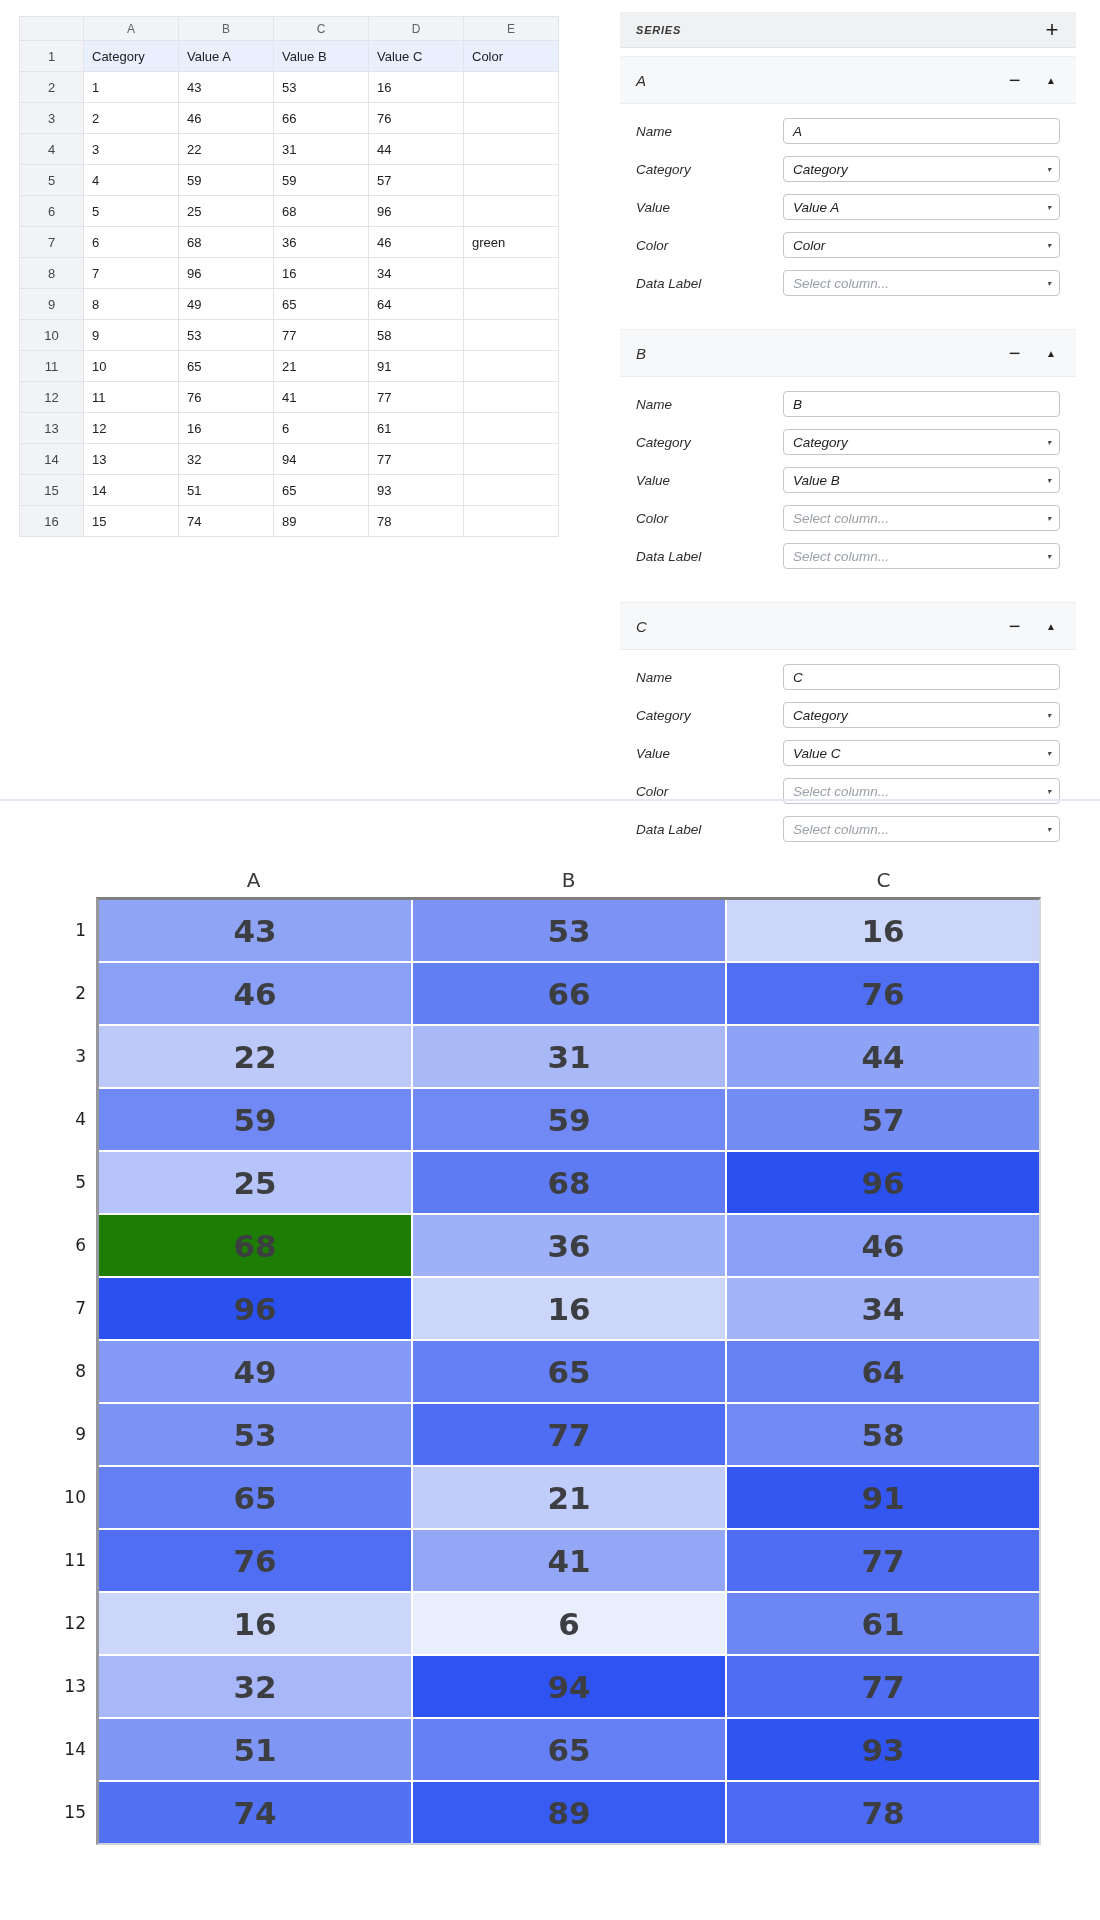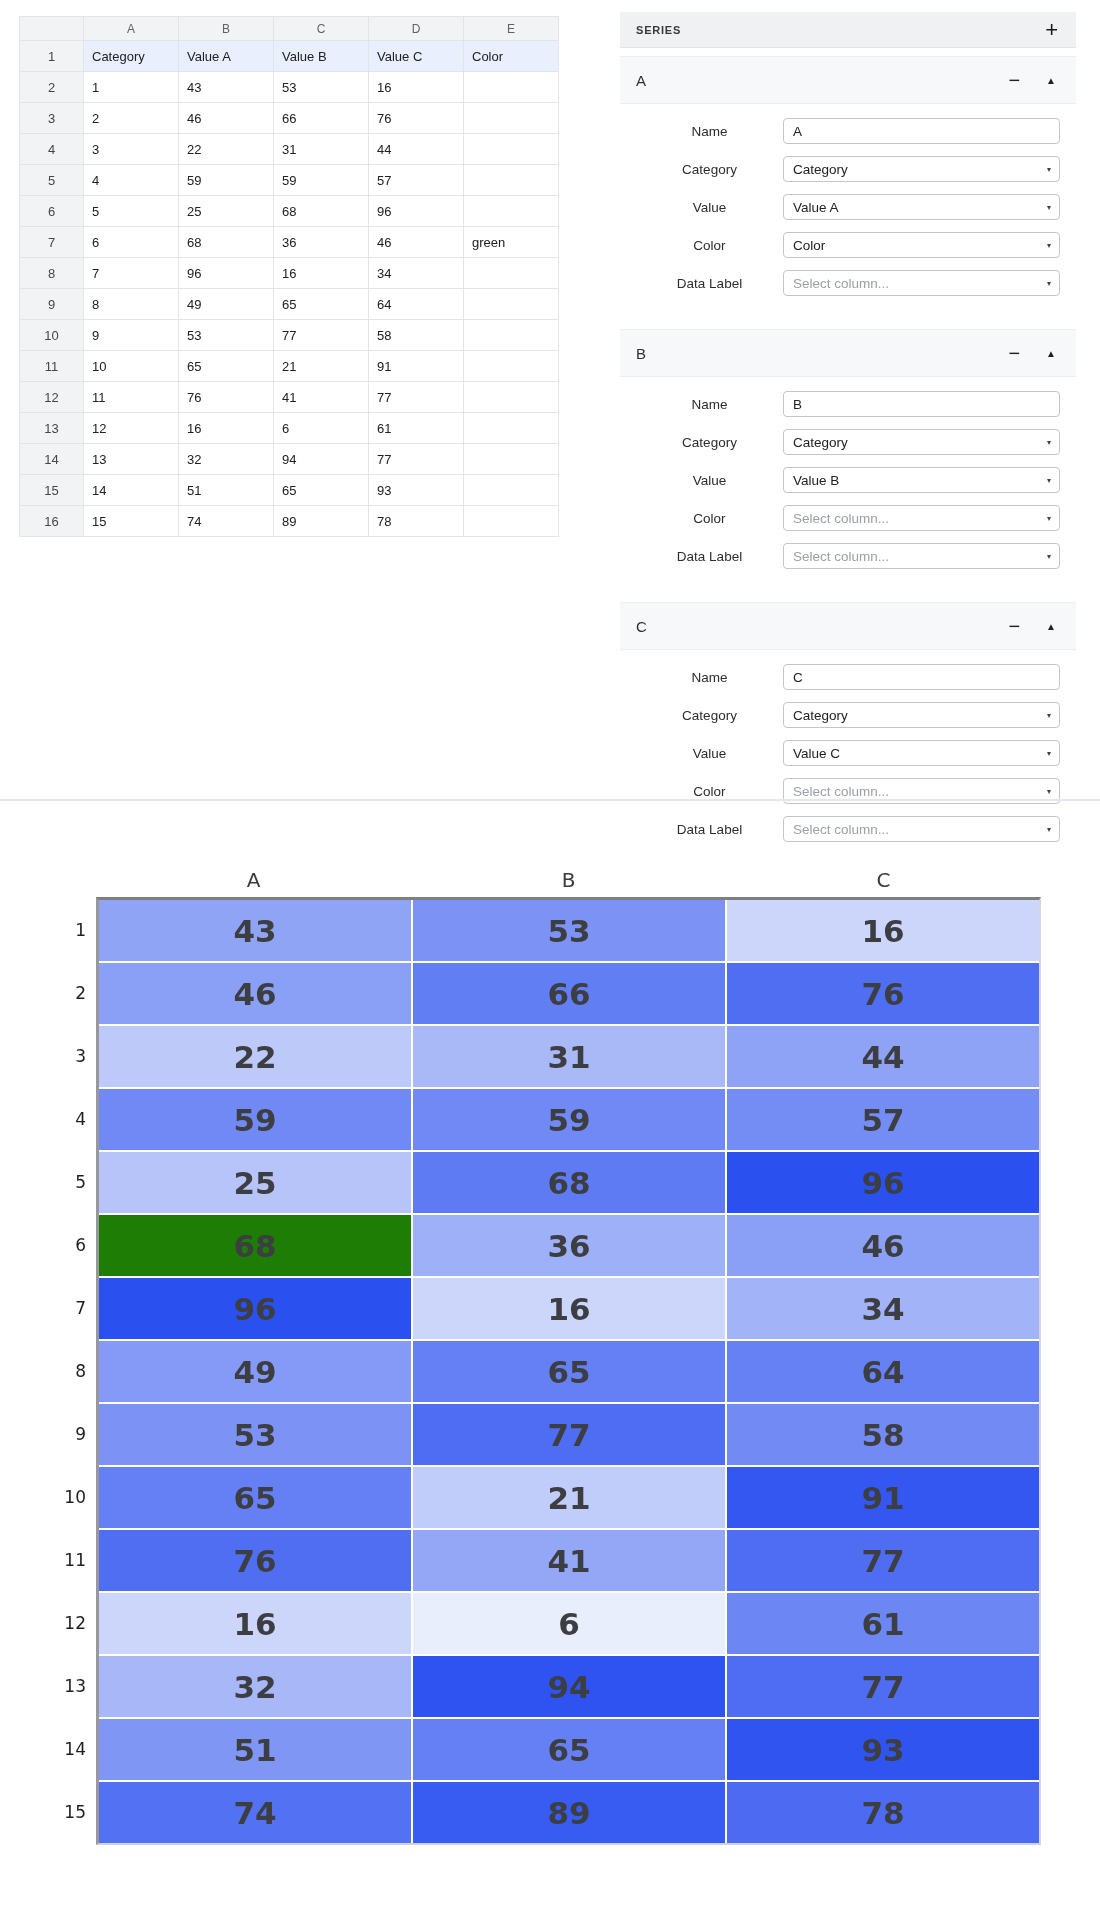--- a/index.html
+++ b/index.html
@@ -10,30 +10,30 @@
   
   .sheet{position:absolute;left:19px;top:16px;border-collapse:collapse;table-layout:fixed;}
   .sheet td,.sheet th{border:1px solid #e1e4e8;box-sizing:border-box;overflow:hidden;white-space:nowrap;}
   .sheet .corner,.sheet .colhead{background:#f1f3f4;height:24px;font-size:12px;font-weight:normal;color:#5f6368;text-align:center;}
   .sheet .corner{width:64px;}
   .sheet .colhead{width:95px;}
   .sheet .rownum{background:#f1f3f4;width:64px;height:31px;font-size:13px;color:#44474a;text-align:center;}
   .sheet td.datacell{width:95px;height:31px;font-size:13px;color:#202124;padding:0 4px 0 8px;background:#fff;}
   .sheet tr.hlrow td.datacell{background:#e9effc;}
   
-  .panel{position:absolute;left:620px;top:12px;width:456px;}
+  .panel{position:absolute;left:620px;top:12px;width:456px;font-style:italic;}
   .panel-header{height:36px;background:#f0f1f2;border-bottom:1px solid #e3e3e3;display:flex;align-items:center;justify-content:space-between;padding:0 18px 0 16px;box-sizing:border-box;}
   .panel-title{font-size:11px;font-weight:bold;letter-spacing:.8px;color:#3a3a3a;}
   .plus{font-size:22px;line-height:22px;color:#1a1a1a;cursor:pointer;}
   .series-band{height:48px;margin-top:9px;background:#f7f8f9;border-top:1px solid #efefef;border-bottom:1px solid #ececec;display:flex;align-items:center;padding:0 20px 0 16px;box-sizing:border-box;}
   .series-band:first-of-type{margin-top:8px;}
   .series-title{font-size:15px;color:#2f2f2f;flex:1;}
   .minus{font-size:20px;color:#222;margin-right:26px;cursor:pointer;line-height:20px;}
   .collapse{font-size:10px;color:#222;cursor:pointer;}
-  .fields{padding:14px 16px 12px 16px;text-align:center;}
+  .fields{padding:14px 16px 12px 16px;}
   .frow{display:flex;align-items:center;height:26px;margin-bottom:12px;}
   .flabel{width:147px;font-size:13.5px;color:#2d2d2d;}
   .fctrl{position:relative;flex:1;height:26px;border:1px solid #c6c6c6;border-radius:4px;background:#fff;display:flex;align-items:center;padding:0 22px 0 9px;font-size:13.5px;color:#222;box-sizing:border-box;}
   .fctrl .arrow{position:absolute;right:8px;top:50%;transform:translateY(-50%);font-size:8px;color:#444;}
   .fctrl.is-placeholder{color:#9aa0a6;}
   
   .page-divider{position:absolute;left:0;top:799px;width:1100px;height:2px;background:#e2e7f3;}
   
   .heatmap{position:absolute;left:48px;top:852px;width:993px;}
   .hm-headers{display:flex;margin-left:48px;height:40px;align-items:flex-end;padding-bottom:5px;}

